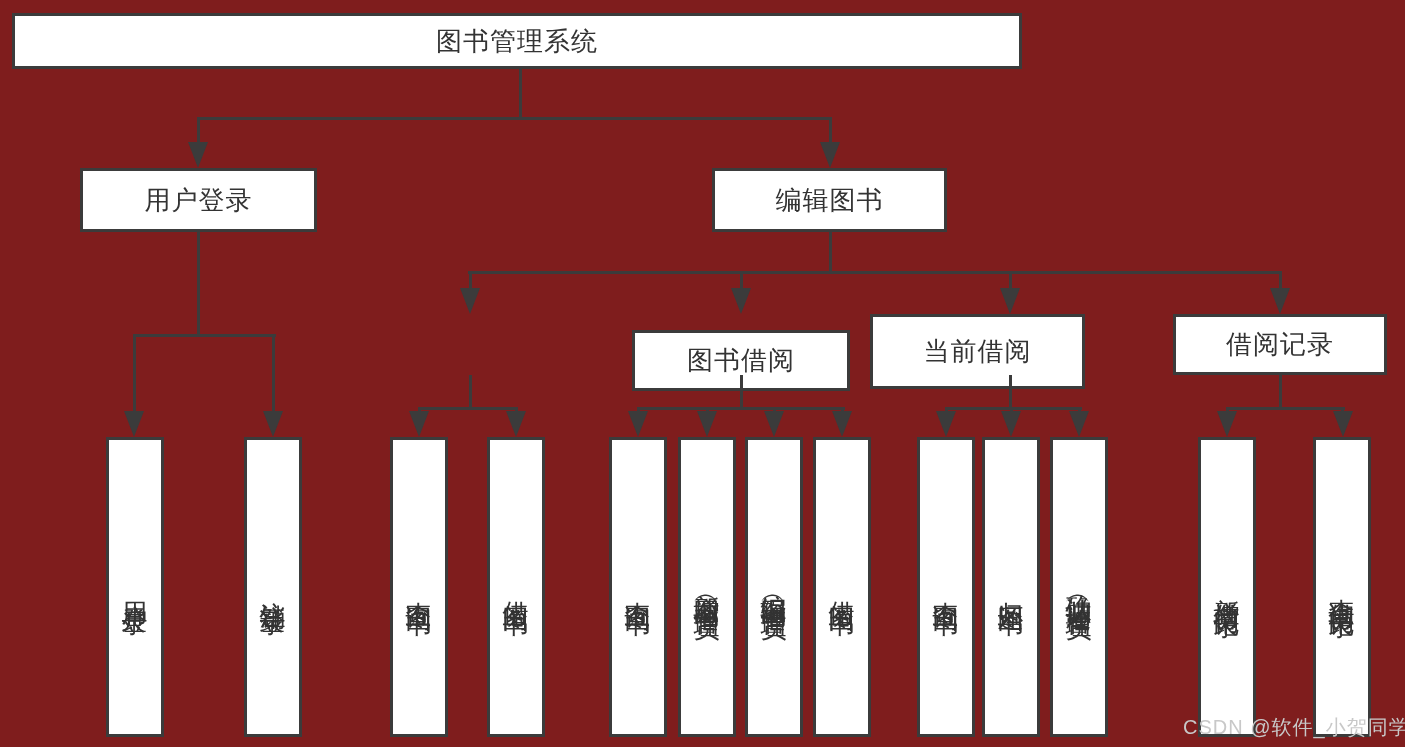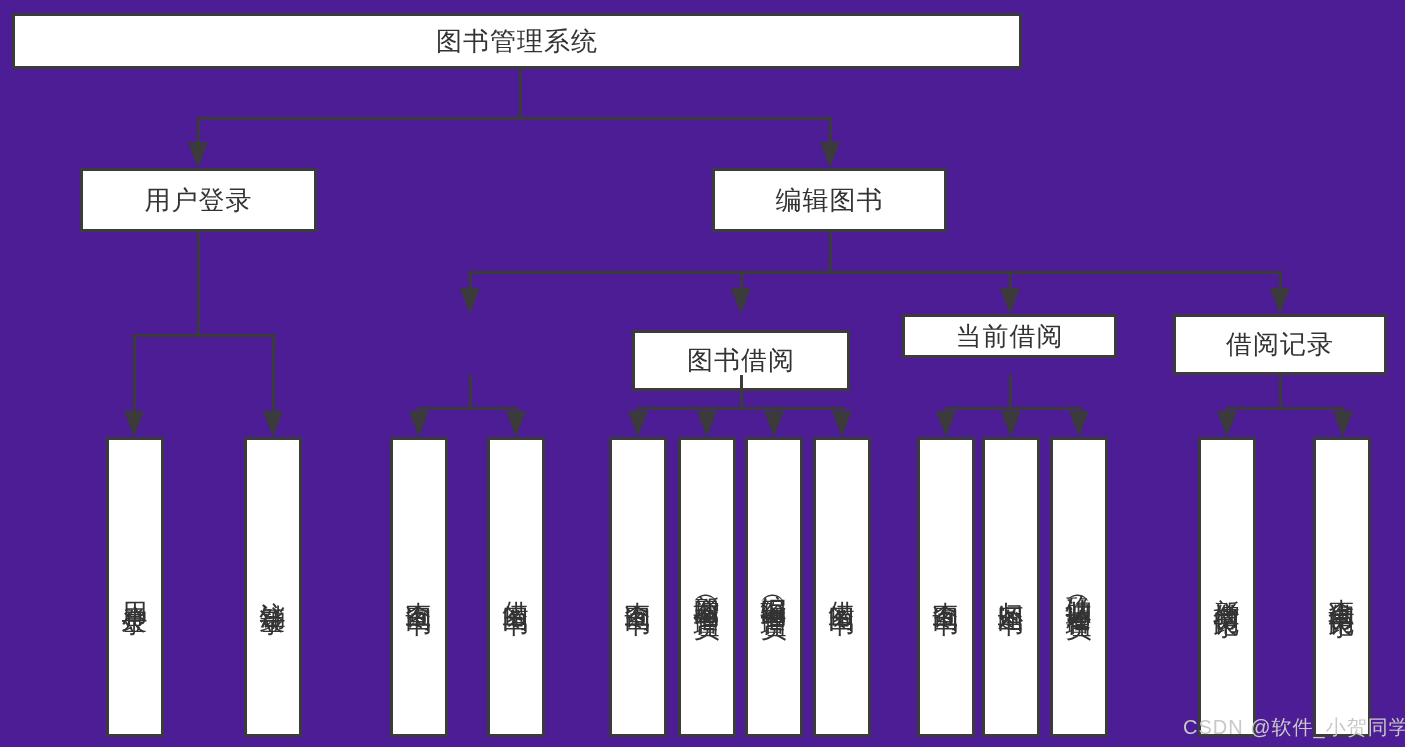--- a/index.html
+++ b/index.html
@@ -1,20 +1,20 @@
 <!DOCTYPE html>
 <html><head>
 <meta charset="utf-8">
 <style>
   html, body { margin: 0; padding: 0; background: #ffffff; }
   .stage {
     position: relative;
     width: 1405px;
     height: 747px;
-    background: #4c1d95;
+    background: #7f1d1d;
     font-family: "Liberation Sans", sans-serif;
     overflow: hidden;
   }
   
   .hbox {
     position: absolute;
     box-sizing: border-box;
     border: 3px solid #3b3b3b;
     background: #ffffff;
     display: flex;
@@ -107,21 +107,21 @@
   <div class="line" style="left:740px; top:271px; width:3px; height:22px;"></div>
   <div class="arrowhead" style="left:731px; top:288px;"></div>
   <div class="line" style="left:1009px; top:271px; width:3px; height:22px;"></div>
   <div class="arrowhead" style="left:1000px; top:288px;"></div>
   <div class="line" style="left:1279px; top:271px; width:3px; height:22px;"></div>
   <div class="arrowhead" style="left:1270px; top:288px;"></div>
 
   <div class="hbox" style="left:632px; top:330px; width:218px; height:61px;">
     <span>图书借阅</span>
   </div>
-  <div class="hbox" style="left:902px; top:314px; width:215px; height:44px;">
+  <div class="hbox" style="left:870px; top:314px; width:215px; height:75px;">
     <span>当前借阅</span>
   </div>
   <div class="hbox" style="left:1173px; top:314px; width:214px; height:61px;">
     <span>借阅记录</span>
   </div>
 
   <div class="line" style="left:469px; top:375px; width:3px; height:35px;"></div>
   <div class="line" style="left:418px; top:407px; width:100px; height:3px;"></div>
   <div class="line" style="left:418px; top:407px; width:3px; height:12px;"></div>
   <div class="arrowhead" style="left:409px; top:411px;"></div>

